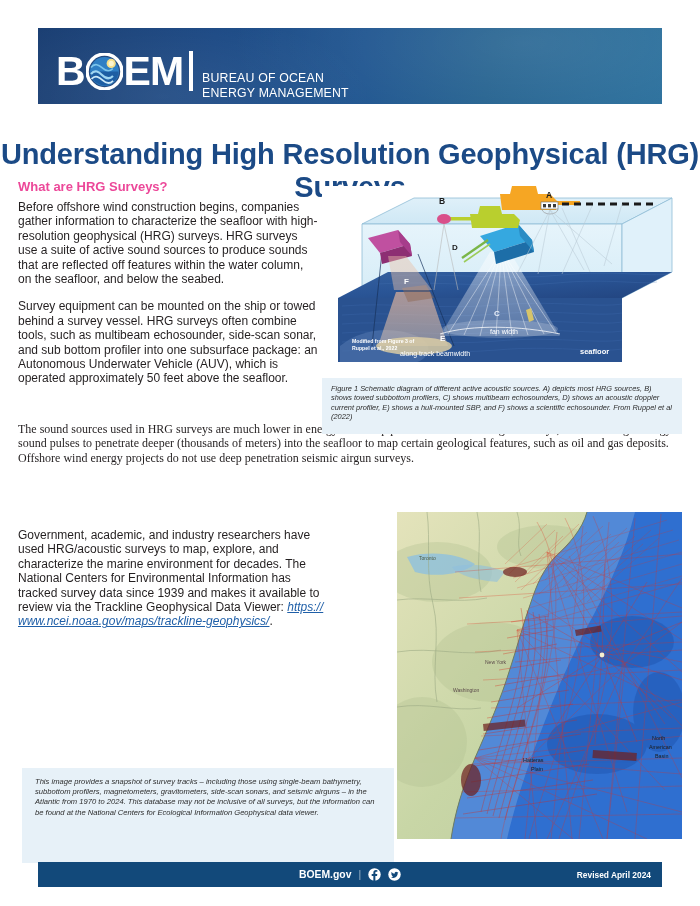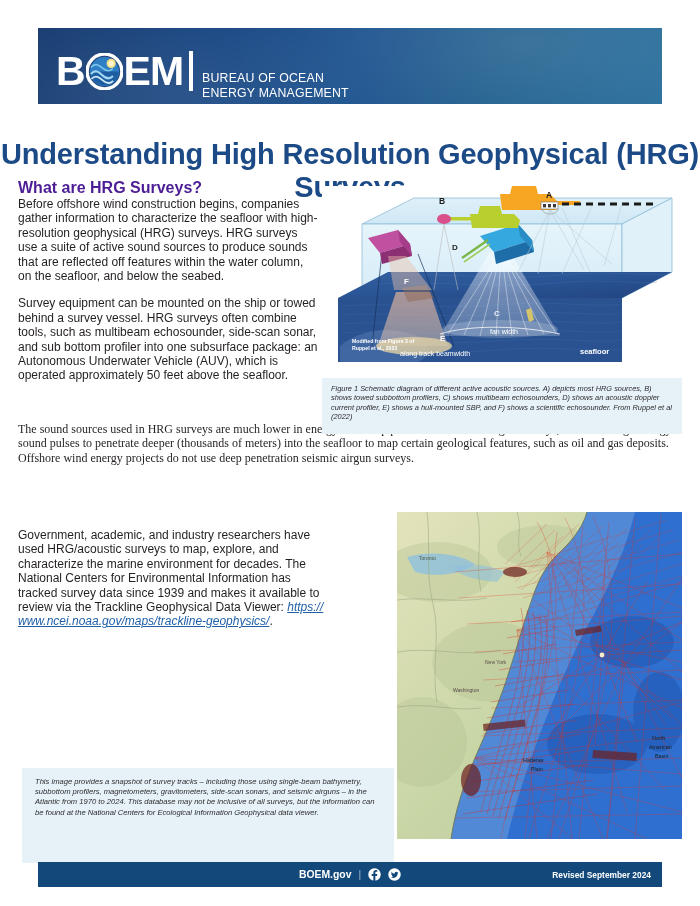--- a/index.html
+++ b/index.html
@@ -43,21 +43,21 @@
   }
 
   
   .title{
     position:absolute;left:0;top:138px;width:700px;text-align:center;
     font-size:29px;font-weight:bold;color:#1b4a86;letter-spacing:-.2px;
   }
 
   
   .col-left{position:absolute;left:18px;top:179px;width:300px;}
-  .h2{font-size:16px;font-weight:bold;color:#4c1d95;margin:0 0 0 0;}
+  .h2{font-size:13px;font-weight:bold;color:#ec4899;margin:0 0 6px 0;}
   p.body{font-size:12px;line-height:14.4px;margin:0 0 13px 0;color:#231f20;}
   p.body:last-child{margin-bottom:0;}
 
   .full-para{position:absolute;left:18px;top:422px;width:664px;font-family:Liberation Serif, serif;}
   .third-para{position:absolute;left:18px;top:528px;width:306px;}
   .link{color:#1f5fa8;text-decoration:underline;font-style:italic;word-break:break-all;}
 
   
   .fig1{position:absolute;left:322px;top:186px;width:360px;height:186px;
         background:#ffffff;overflow:hidden;}
@@ -492,16 +492,16 @@
             <path d="M13.6 24v-9.2h3.1l.46-3.6h-3.56V8.9c0-1.04.29-1.75 1.79-1.75h1.9V3.94A25 25 0 0 0 14.5 3.8c-2.74 0-4.62 1.67-4.62 4.75v2.65H6.8v3.6h3.08V24z" fill="#12497a"></path>
           </svg>
       </span>
       <span class="sicon">
         <svg width="13" height="13" viewBox="0 0 24 24">
             <circle cx="12" cy="12" r="11.5" fill="#ffffff"></circle>
             <path d="M19.2 8.4c-.5.23-1.05.38-1.62.45.58-.35 1.03-.9 1.24-1.56-.55.32-1.15.56-1.79.69a2.82 2.82 0 0 0-4.8 2.57 8 8 0 0 1-5.8-2.94 2.82 2.82 0 0 0 .87 3.76c-.46-.01-.9-.14-1.28-.35v.04c0 1.37.97 2.5 2.26 2.77-.24.06-.49.1-.75.1-.18 0-.36-.02-.53-.05a2.83 2.83 0 0 0 2.63 1.96 5.66 5.66 0 0 1-4.18 1.17 7.98 7.98 0 0 0 4.33 1.27c5.2 0 8.04-4.3 8.04-8.04v-.37c.55-.4 1.03-.9 1.41-1.47z" fill="#12497a"></path>
           </svg>
       </span>
     </div>
-    <div class="footer-right">Revised September 2024</div>
+    <div class="footer-right">Revised April 2024</div>
   </div>
 
 </div>
 
 </body></html>

